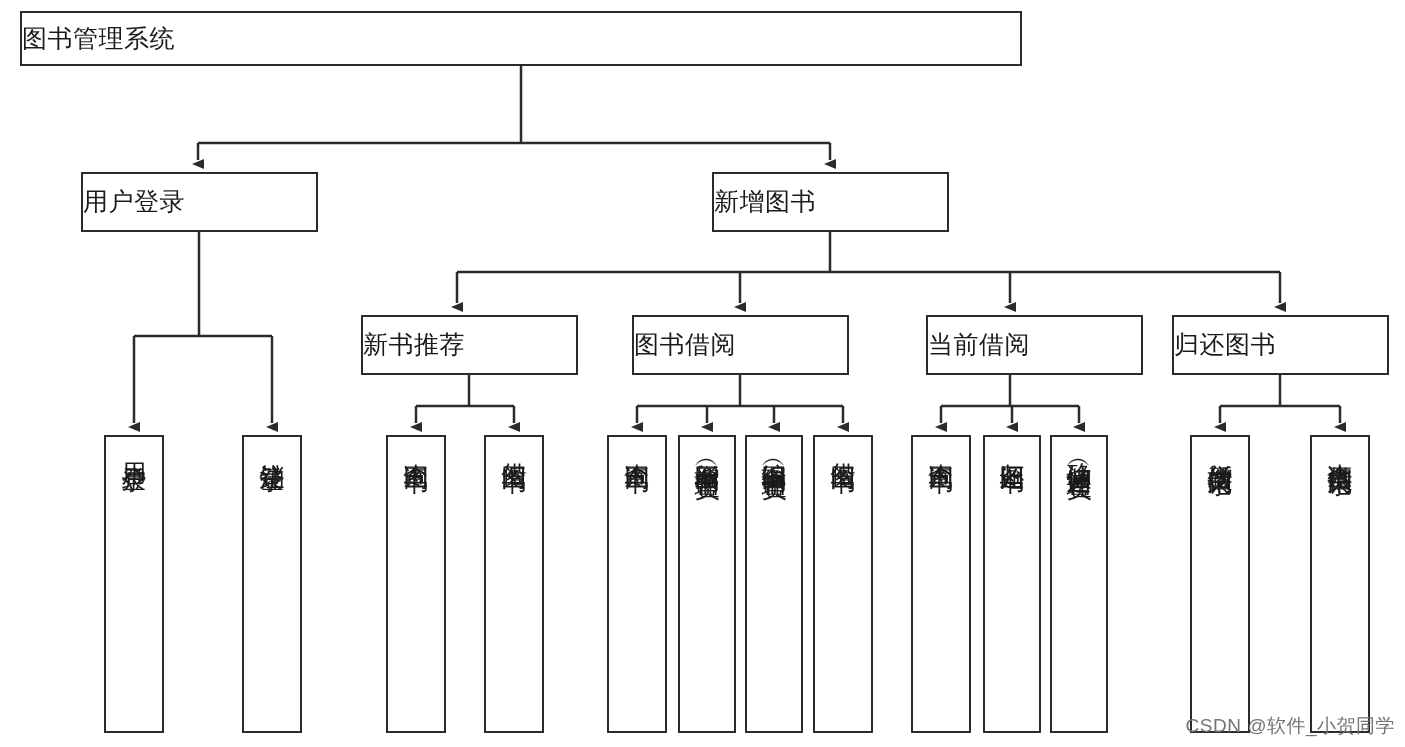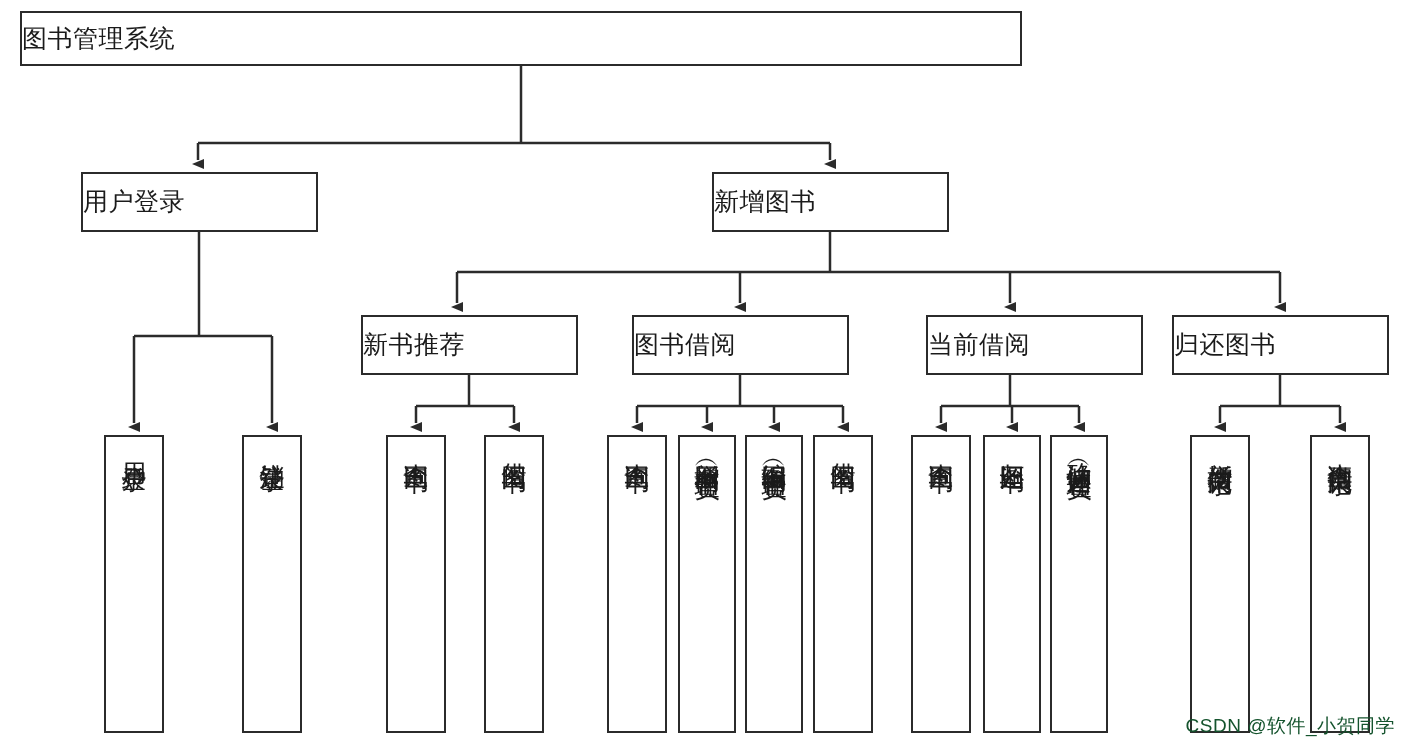--- a/index.html
+++ b/index.html
@@ -57,21 +57,21 @@
     white-space: normal;
   }
   .node .label {
     display: block;
   }
   .watermark {
     position: absolute;
     right: 10px;
     bottom: 8px;
     font-size: 19px;
-    color: #14532d;
+    color: #737373;
     letter-spacing: 0.5px;
     white-space: nowrap;
   }
 </style>
 </head>
 <body>
 
 <div id="canvas">
 
   <svg id="wires" viewBox="0 0 1405 747">

